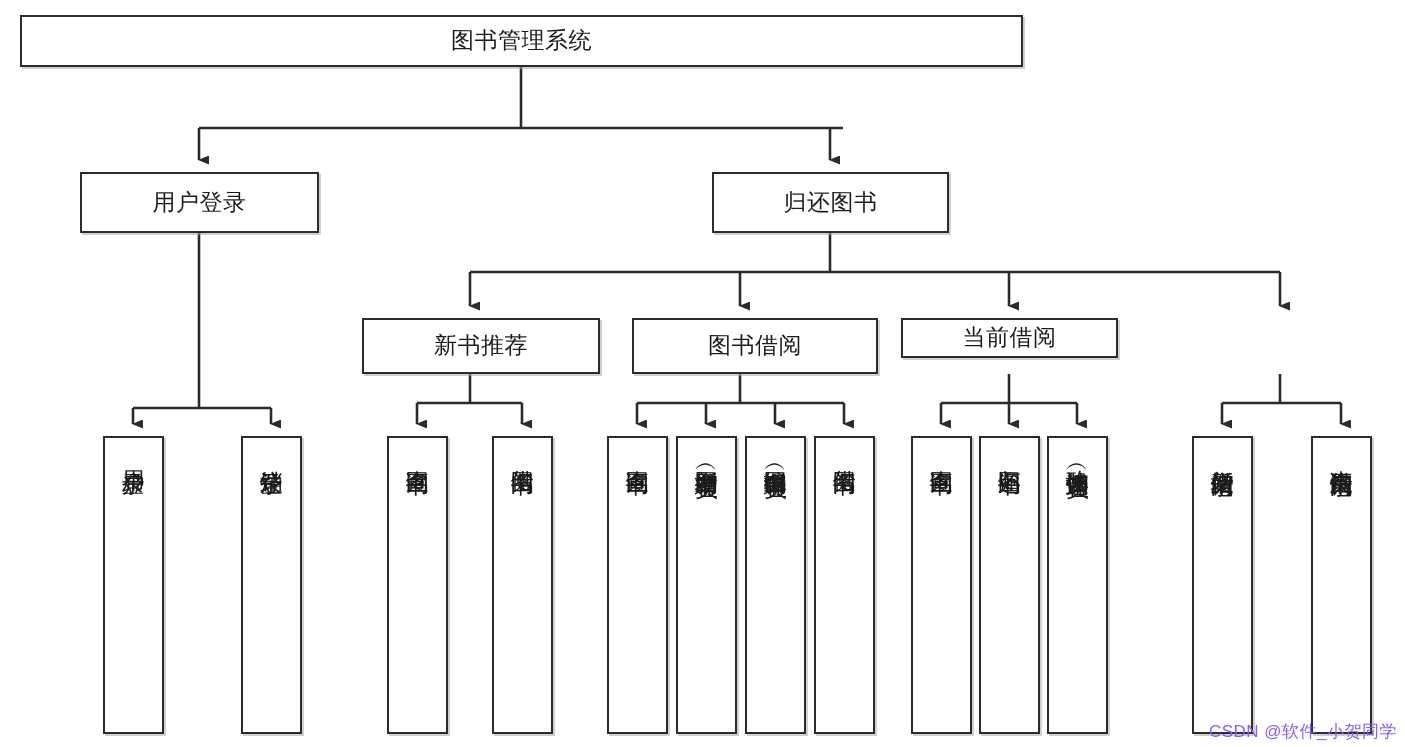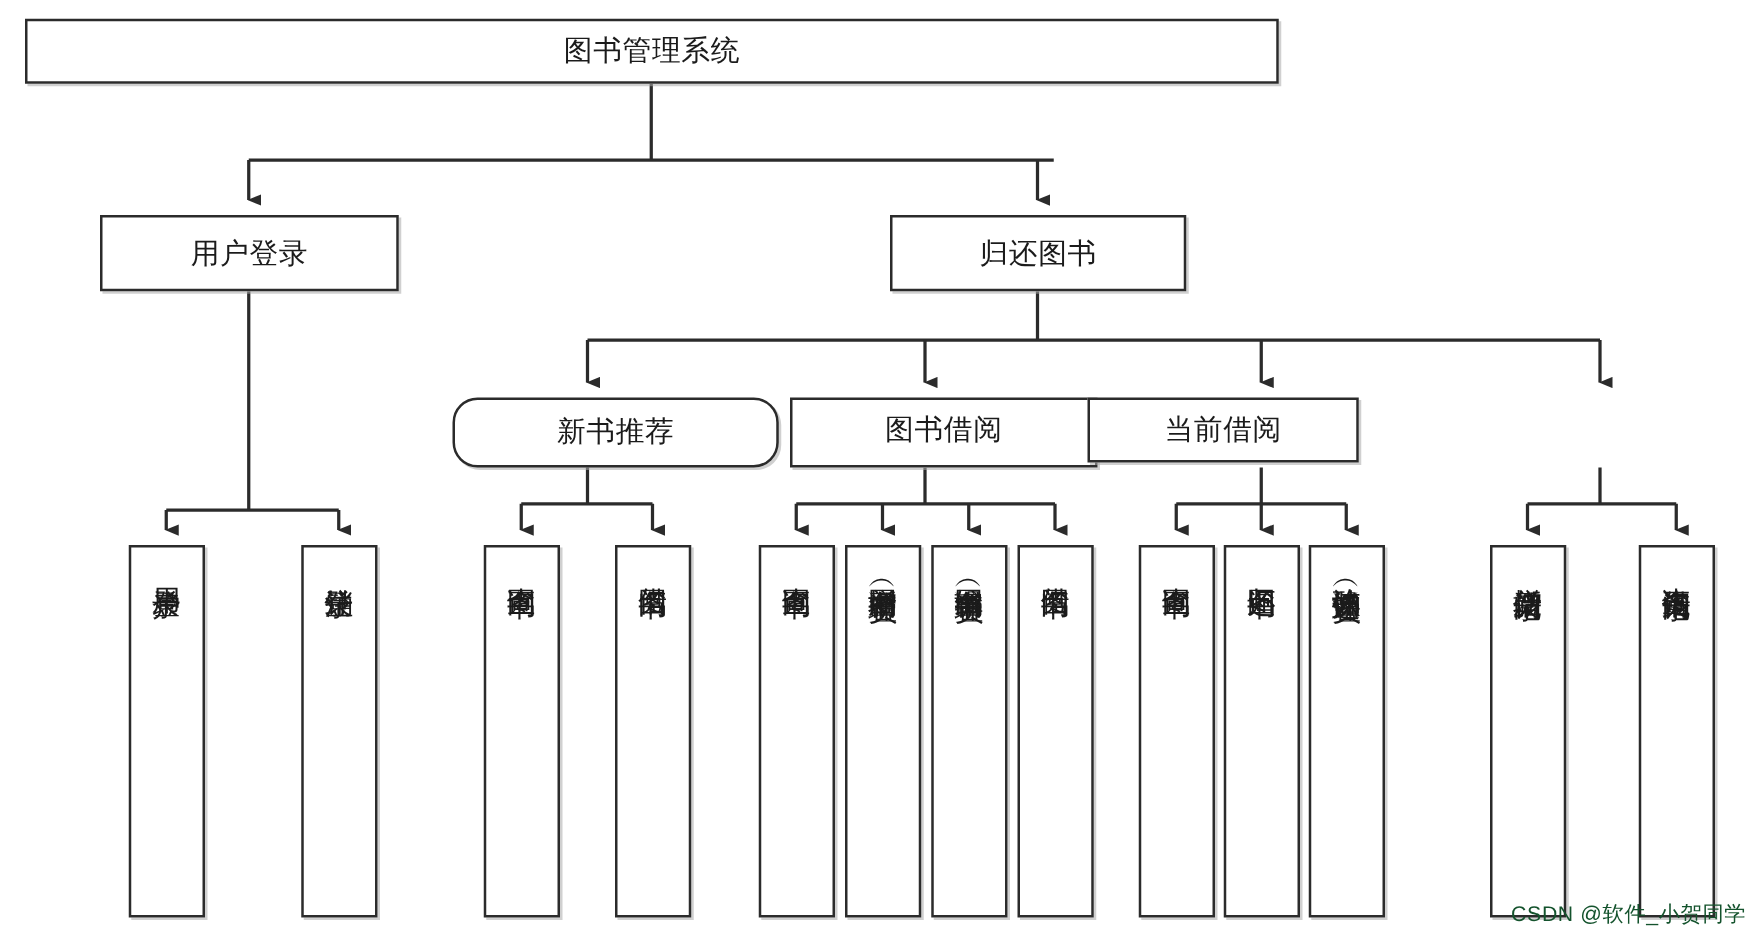--- a/index.html
+++ b/index.html
@@ -60,21 +60,21 @@
     line-height: 1.32;
     letter-spacing: 1px;
     white-space: normal;
     max-height: 282px;
   }
   .watermark {
     position: absolute;
     right: 8px;
     bottom: 4px;
     font-size: 17px;
-    color: #14532d;
+    color: #8b5cf6;
     letter-spacing: 0.5px;
     white-space: nowrap;
     pointer-events: none;
   }
 </style>
 </head>
 <body>
 
 <div id="canvas">
 
@@ -132,27 +132,27 @@
     <span class="label">图书管理系统</span>
   </div>
 
   <div class="node horiz" style="left:80px; top:172px; width:239px; height:61px;">
     <span class="label">用户登录</span>
   </div>
   <div class="node horiz" style="left:712px; top:172px; width:237px; height:61px;">
     <span class="label">归还图书</span>
   </div>
 
-  <div class="node horiz" style="left:362px; top:318px; width:261px; height:56px;border-radius:20px;">
+  <div class="node horiz" style="left:362px; top:318px; width:238px; height:56px;">
     <span class="label">新书推荐</span>
   </div>
-  <div class="node horiz" style="left:632px; top:318px; width:246px; height:56px;font-family:Liberation Mono, monospace;">
+  <div class="node horiz" style="left:632px; top:318px; width:246px; height:56px;">
     <span class="label">图书借阅</span>
   </div>
-  <div class="node horiz" style="left:870px; top:318px; width:217px; height:52px;">
+  <div class="node horiz" style="left:901px; top:318px; width:217px; height:40px;">
     <span class="label">当前借阅</span>
   </div>
 
   <div class="node leaf" style="left:103px; top:436px; width:61px; height:298px;">
     <span class="label">用户登录</span>
   </div>
   <div class="node leaf" style="left:241px; top:436px; width:61px; height:298px;">
     <span class="label">注销登录</span>
   </div>
 

